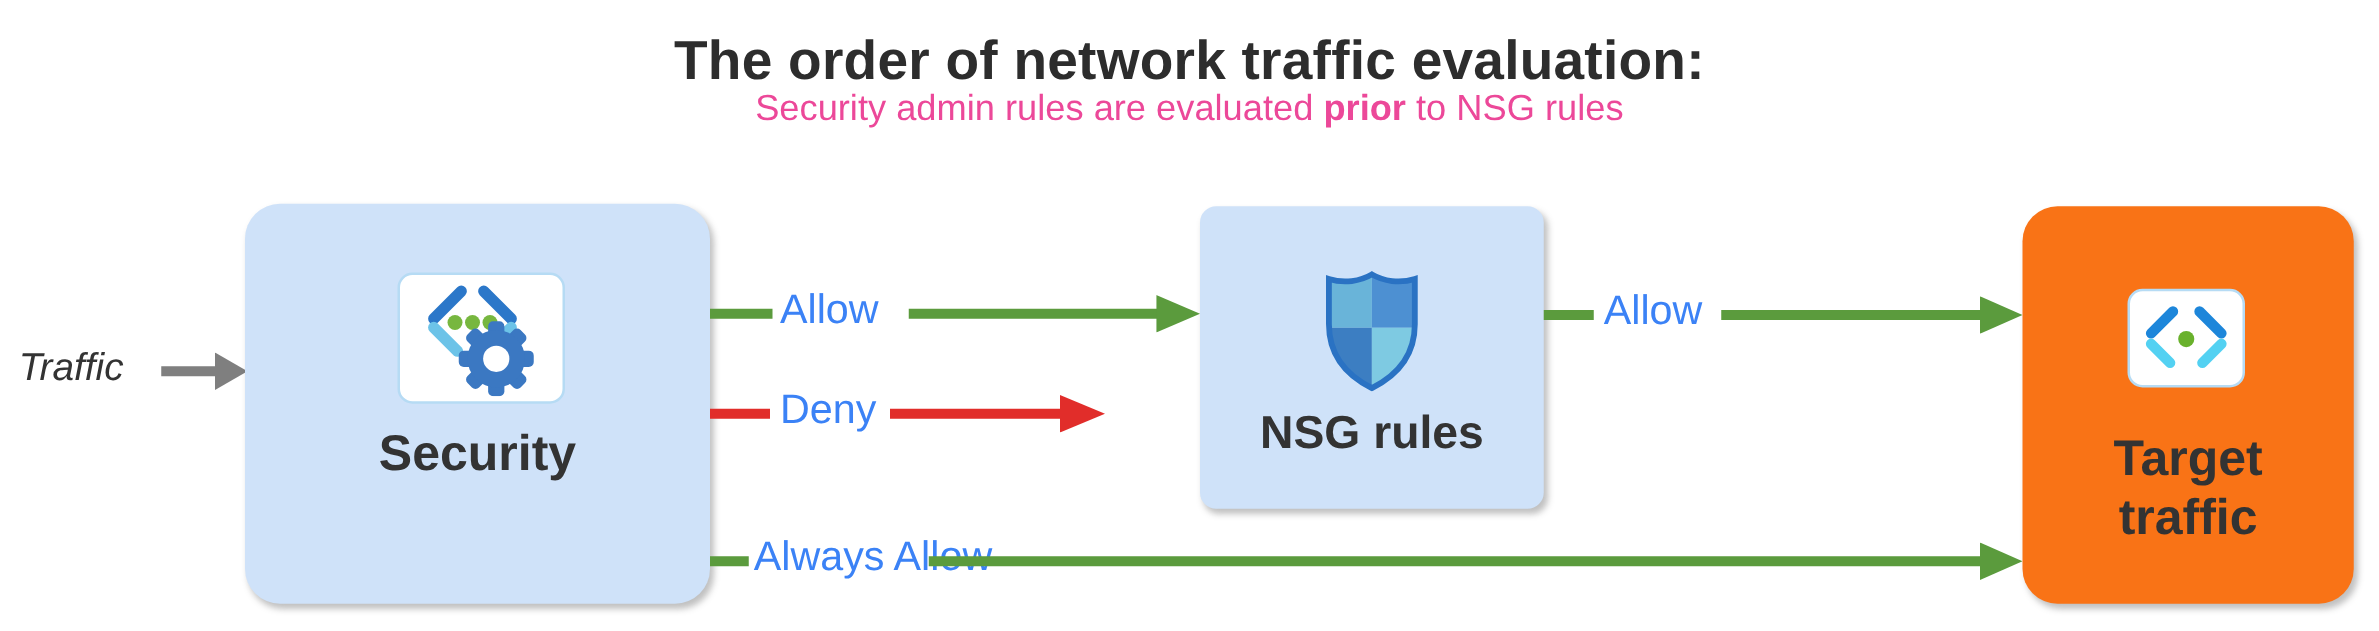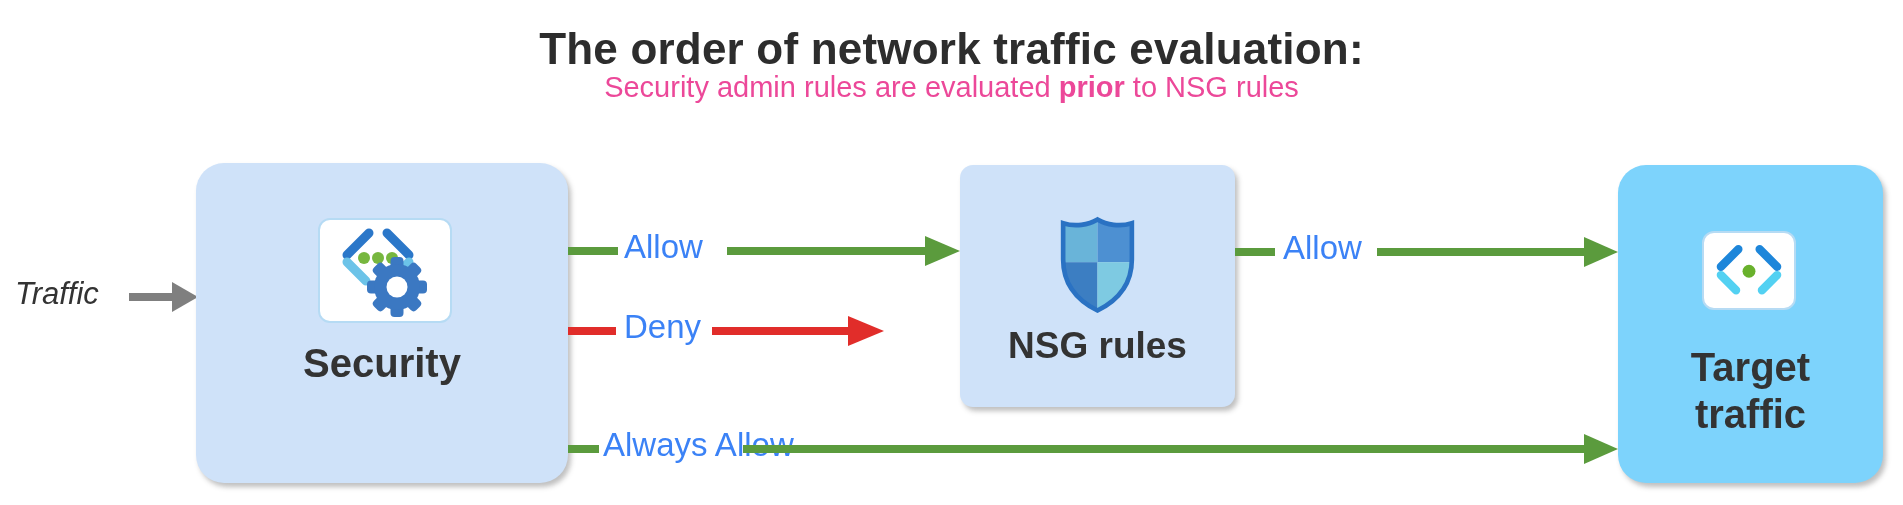--- a/index.html
+++ b/index.html
@@ -135,21 +135,21 @@
     <div class="node-label">NSG rules</div>
   </div>
 
   <div class="hline" style="left: 1235px; top: 248px; width: 40px; background-color: rgb(91, 155, 61);"></div>
   <div class="edge-label" style="left:1283px;top:229px;">Allow</div>
   <div class="hline" style="left: 1377px; top: 248px; width: 208px; background-color: rgb(91, 155, 61);"></div>
   <svg class="head" style="left:1584px;top:237px;" width="34" height="30">
     <polygon points="0,0 34,15 0,30" fill="#5b9b3d"></polygon>
   </svg>
 
-  <div class="node node3" style="background-color: #7dd3fc;">
+  <div class="node node3" style="background-color: #f97316;">
     <div class="icon-card card3">
       <svg width="76" height="61" viewBox="0 0 100 80">
         <path d="M36 12 L13 35" fill="none" stroke-width="11" stroke-linecap="round" stroke="#1d86da"></path>
         <path d="M13 46 L33 66" fill="none" stroke-width="11" stroke-linecap="round" stroke="#53d1f2"></path>
         <path d="M64 12 L87 35" fill="none" stroke-width="11" stroke-linecap="round" stroke="#1d86da"></path>
         <path d="M87 46 L67 66" fill="none" stroke-width="11" stroke-linecap="round" stroke="#53d1f2"></path>
         <circle cx="50" cy="41" r="8.5" fill="#69b12c"></circle>
       </svg>
     </div>
     <div class="node-label">

